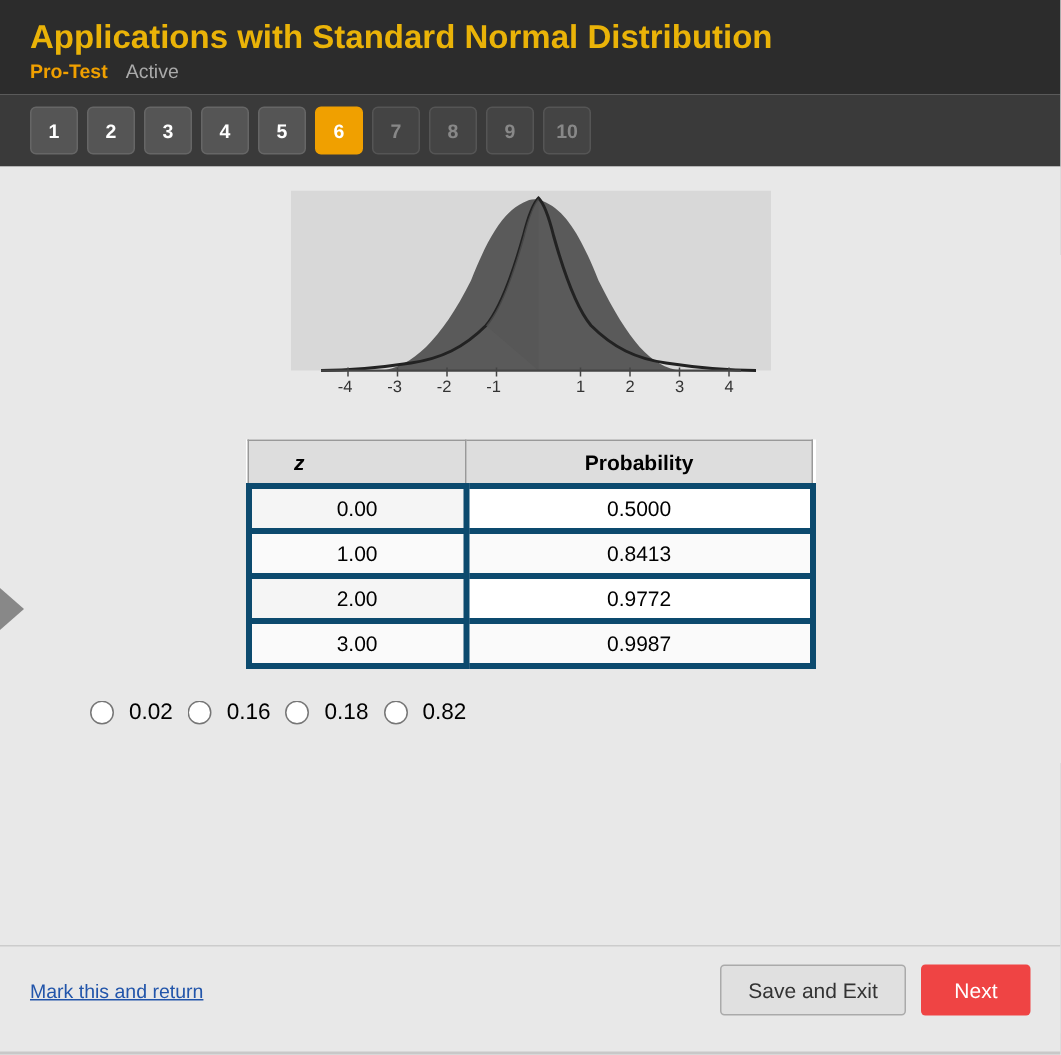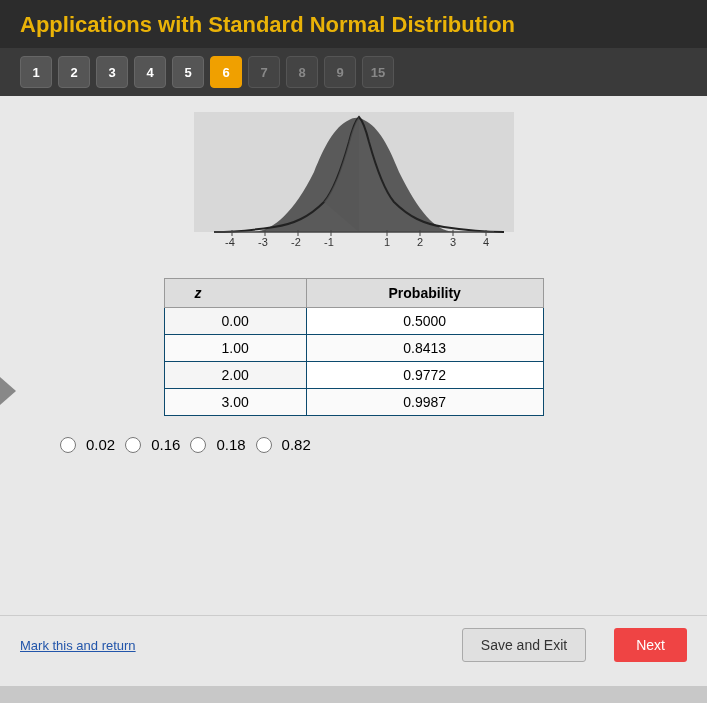--- a/index.html
+++ b/index.html
@@ -102,21 +102,21 @@
       font-weight: bold;
       text-align: center;
     }
     .prob-table th.z-header {
       text-align: left;
       padding-left: 30px;
       font-style: italic;
       font-weight: bold;
     }
     .prob-table td {
-      border: 1px solid #0c4a6e;
+      border: 4px solid #0c4a6e;
       padding: 5px 20px;
       font-size: 14px;
       text-align: center;
     }
     .prob-table td.z-val {
       text-align: center;
       background: #f5f5f5;
     }
     .prob-table tr:nth-child(even) td {
       background: #fafafa;
@@ -158,21 +158,21 @@
     .mark-return-link {
       color: #2255aa;
       font-size: 13px;
       text-decoration: underline;
       cursor: pointer;
       background: none;
       border: none;
     }
     .footer-buttons {
       display: flex;
-      gap: 28px;
+      gap: 10px;
     }
     .btn-save-exit {
       background: #e0e0e0;
       border: 1px solid #aaa;
       color: #333;
       padding: 8px 18px;
       font-size: 14px;
       cursor: pointer;
       border-radius: 3px;
     }
@@ -198,33 +198,37 @@
       border-bottom: 14px solid transparent;
       border-left: 16px solid #888;
     }
   </style>
 </head>
 <body>
 
 <div>
   <div class="header">
     <div class="header-title">Applications with Standard Normal Distribution</div>
+    <div class="header-sub">
+      <span class="pre-test-label">Pro-Test</span>
+      <span class="active-label">Active</span>
+    </div>
   </div>
 
   <div class="question-nav">
     <div class="q-btn">1</div>
     <div class="q-btn">2</div>
     <div class="q-btn">3</div>
     <div class="q-btn">4</div>
     <div class="q-btn">5</div>
     <div class="q-btn active">6</div>
     <div class="q-btn disabled">7</div>
     <div class="q-btn disabled">8</div>
     <div class="q-btn disabled">9</div>
-    <div class="q-btn disabled">15</div>
+    <div class="q-btn disabled">10</div>
   </div>
 </div>
 
 <div class="main-content">
 
   <div class="left-arrow"></div>
 
   <div class="chart-area">
     <svg width="320" height="140" viewBox="0 0 320 140">
 

